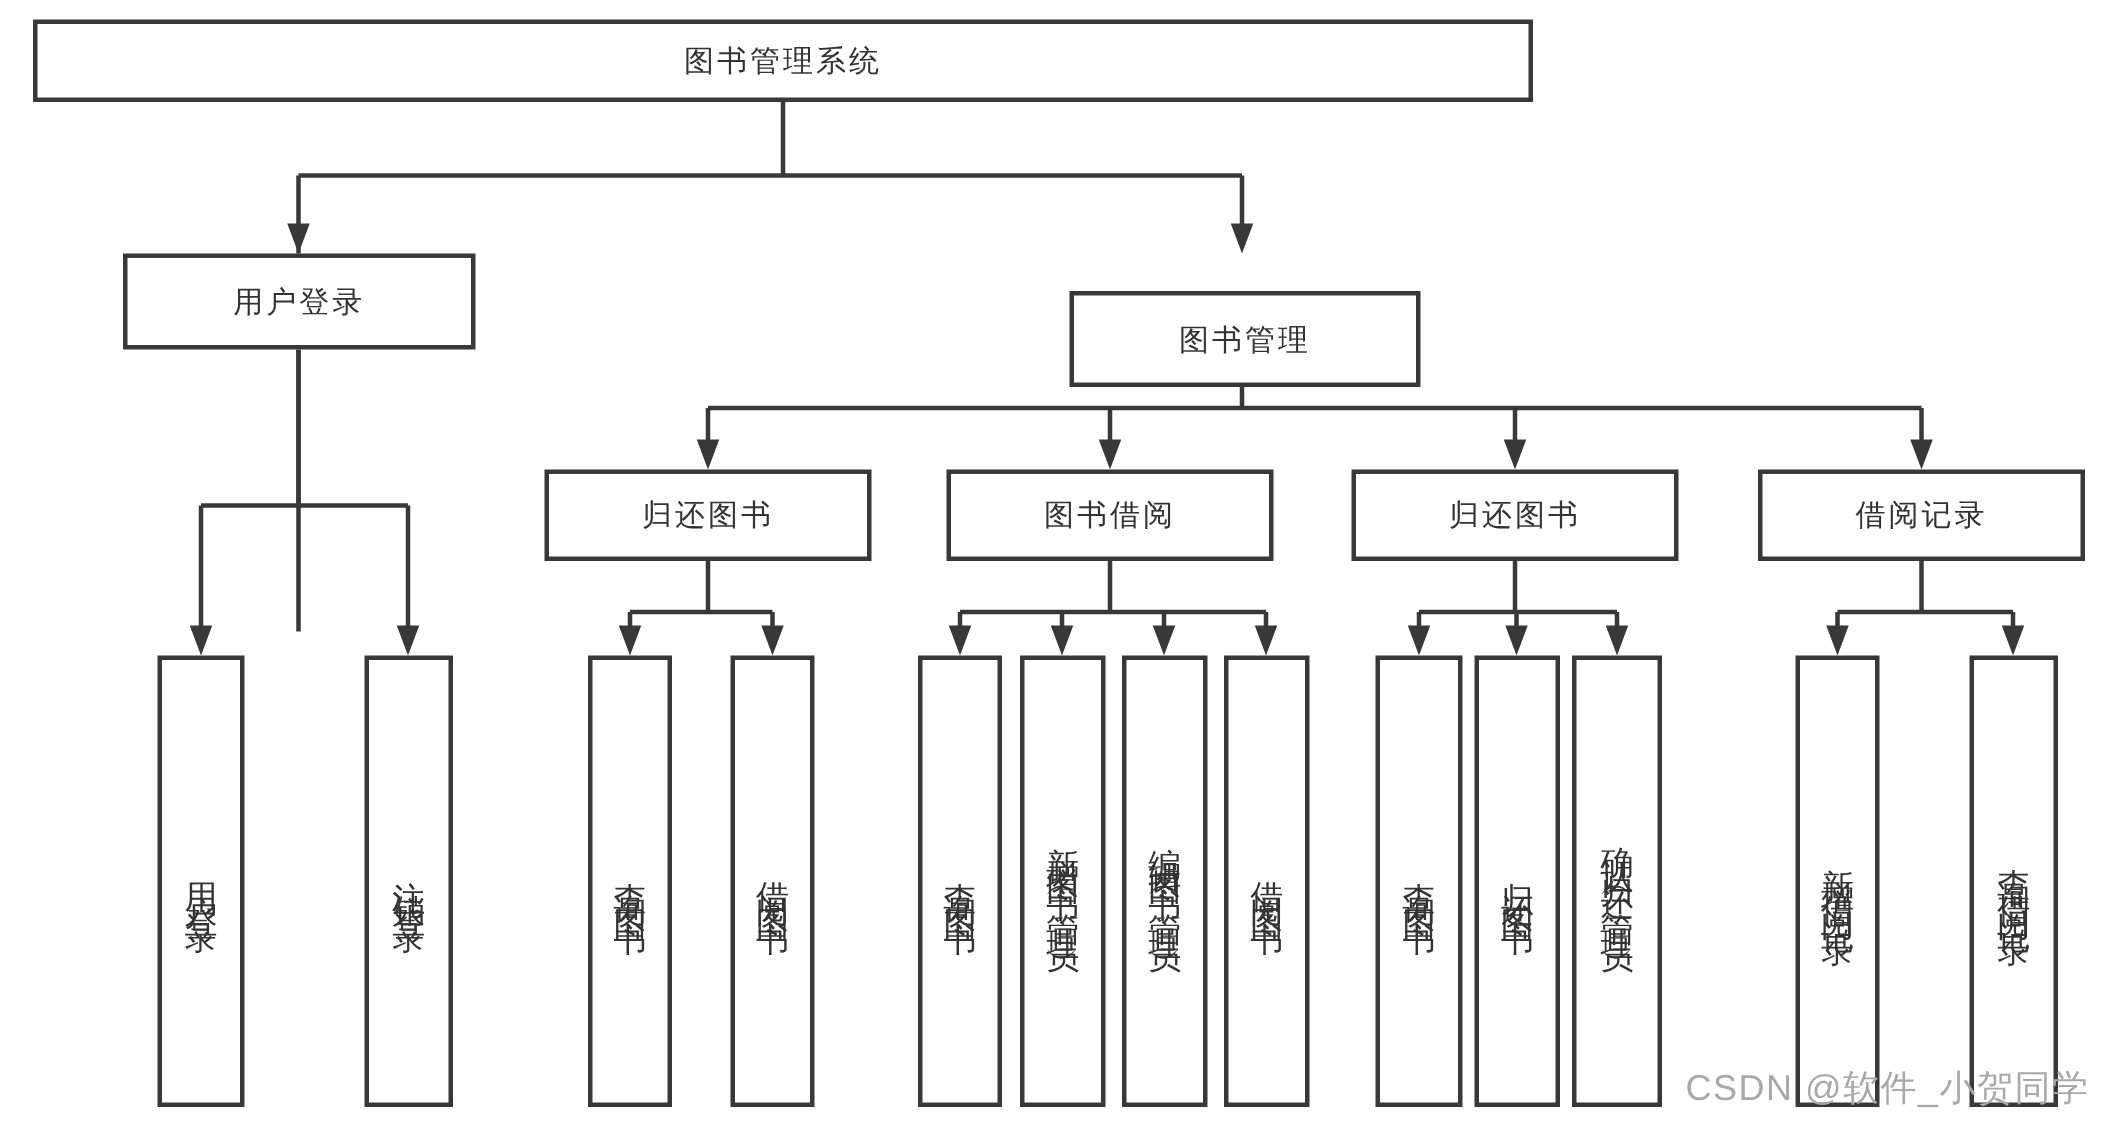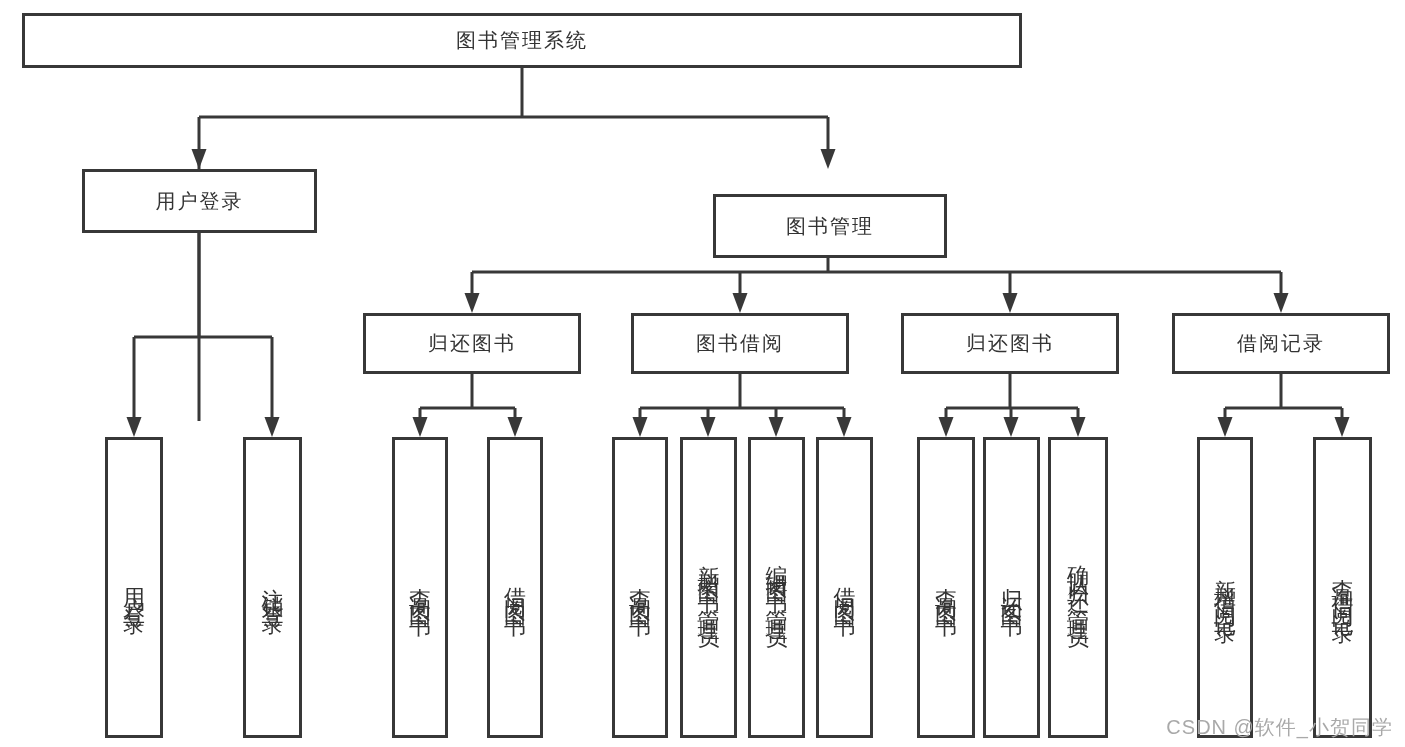--- a/index.html
+++ b/index.html
@@ -27,21 +27,21 @@
   #l3-3{left:901px; top:313px;width:218px;height:61px;}
   #l3-4{left:1172px;top:313px;width:218px;height:61px;}
   #lfA1{left:105px; width:58px;} #lfA2{left:243px; width:59px;}
   #lfB1{left:392px; width:56px;} #lfB2{left:487px; width:56px;}
   #lfC1{left:612px; width:56px;} #lfC2{left:680px; width:57px;}
   #lfC3{left:748px; width:57px;} #lfC4{left:816px; width:57px;}
   #lfD1{left:917px; width:58px;} #lfD2{left:983px; width:57px;} #lfD3{left:1048px;width:60px;}
   #lfE1{left:1197px;width:56px;} #lfE2{left:1313px;width:59px;}
   .watermark{
     position:absolute;right:12px;bottom:6px;z-index:5;
-    font-size:20px;color:#a9a9a9;letter-spacing:1px;white-space:nowrap;
+    font-size:24px;color:#a9a9a9;letter-spacing:1px;white-space:nowrap;
   }
 </style>
 </head>
 <body>
 
 <div class="canvas">
 
   <svg id="connector-layer" viewBox="0 0 1405 747" xmlns="http://www.w3.org/2000/svg">
     <g stroke="#383838" stroke-width="3" fill="none">
 

